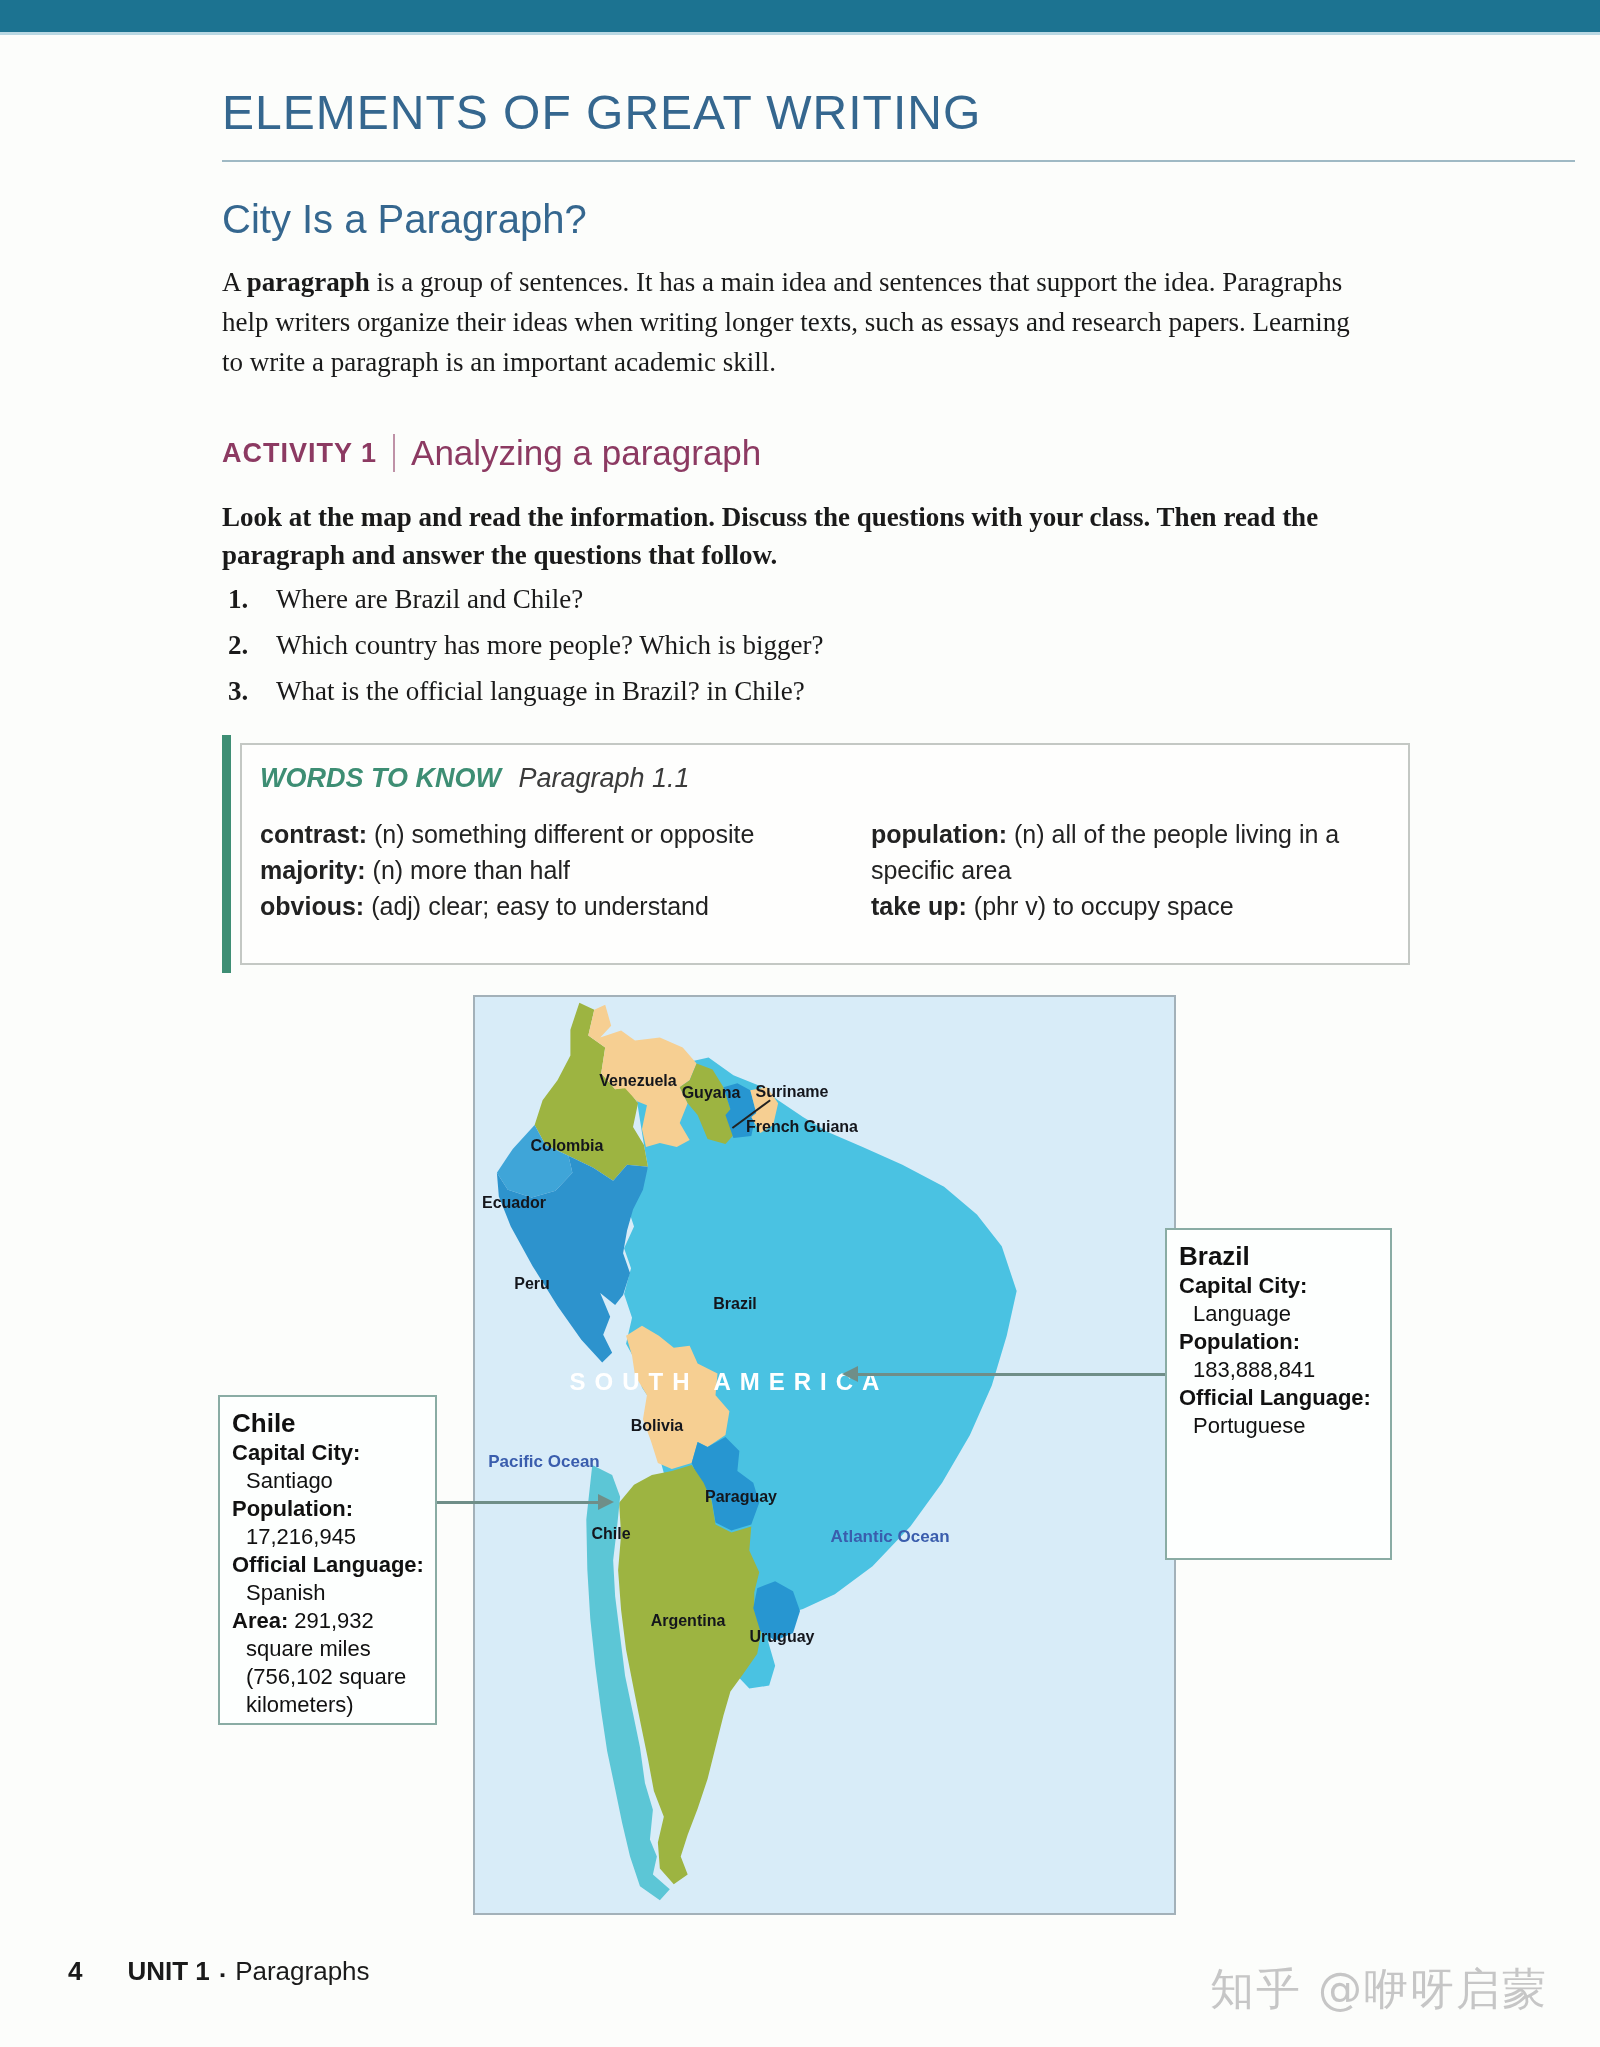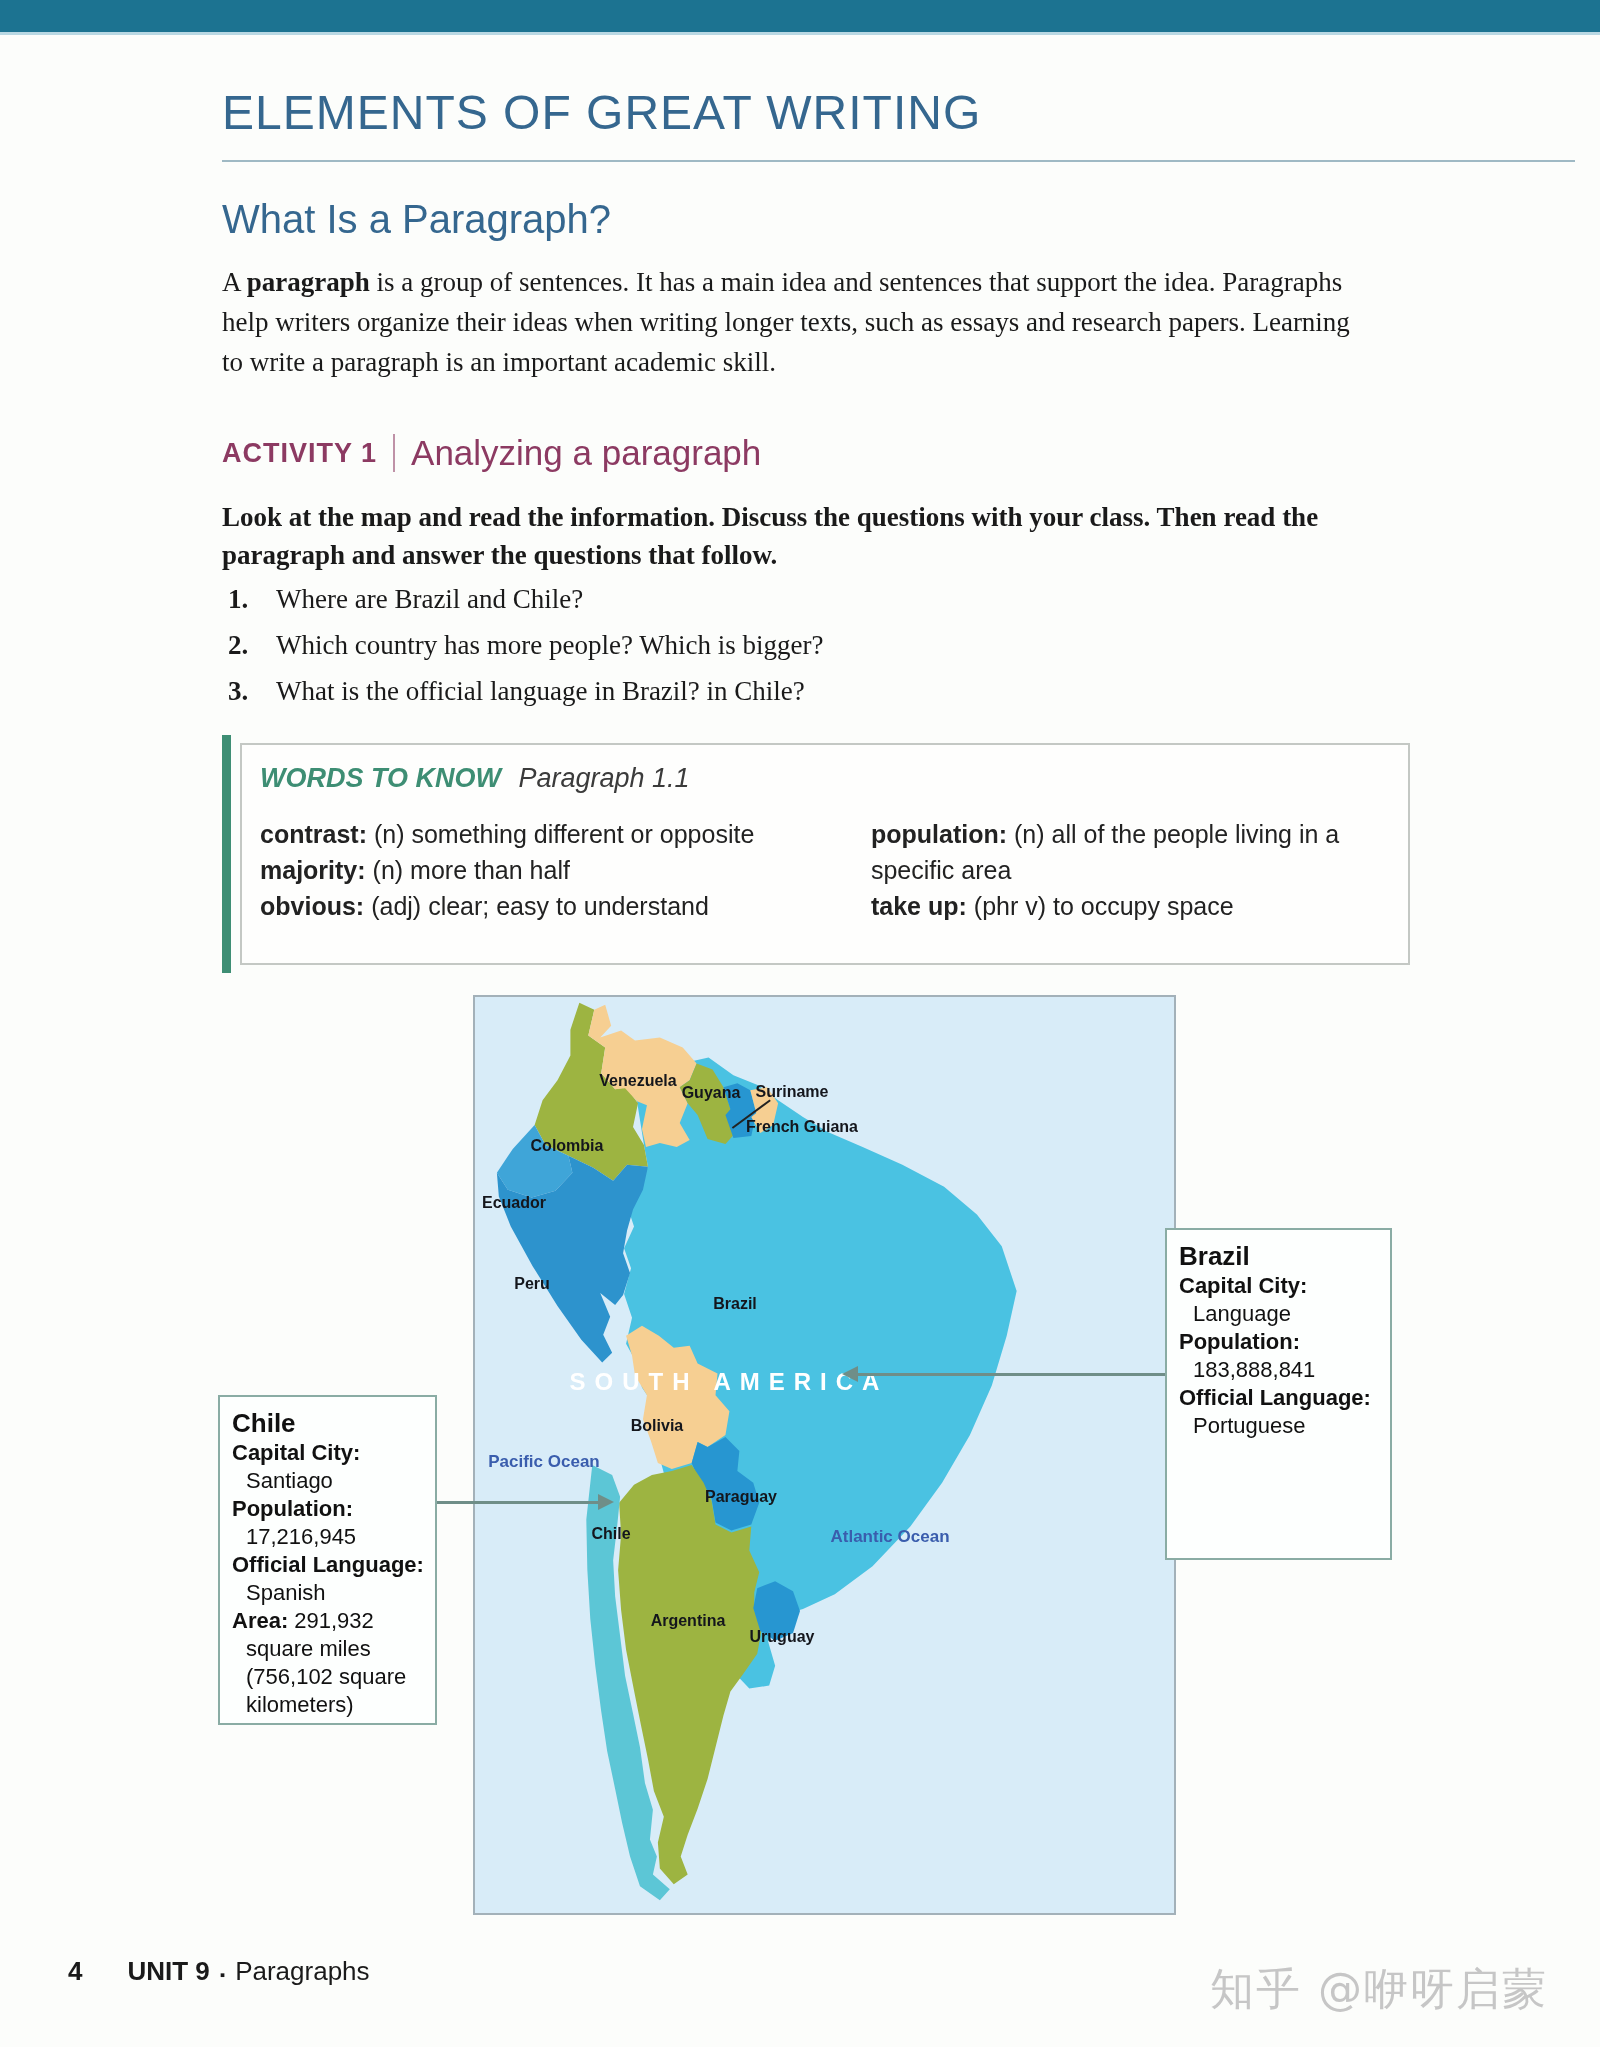--- a/index.html
+++ b/index.html
@@ -110,21 +110,21 @@
     font-family:"DejaVu Sans","Liberation Sans",sans-serif; }
 </style>
 </head>
 <body>
 
 <div class="abs topbar"></div>
 
 <h1 class="abs h1">ELEMENTS OF GREAT WRITING</h1>
 <div class="abs rule"></div>
 
-<h2 class="abs h2">What Is a Paragraph?</h2>
+<h2 class="abs h2">City Is a Paragraph?</h2>
 
 <p class="abs serif intro"><span>A </span><b>paragraph</b><span> is a group of sentences. It has a main idea and sentences that support the idea. Paragraphs help writers organize their ideas when writing longer texts, such as essays and research papers. Learning to write a paragraph is an important academic skill.</span></p>
 
 <div class="abs activity">
   <span class="lbl">ACTIVITY 1</span>
   <span class="sep"></span>
   <span class="ttl">Analyzing a paragraph</span>
 </div>
 
 <p class="abs serif instructions">Look at the map and read the information. Discuss the questions with your class. Then read the paragraph and answer the questions that follow.</p>
@@ -219,18 +219,18 @@
   <div class="f-value">Portuguese</div>
 </div>
 
 <div class="abs arrow-line chile-line"></div>
 <div class="abs arrow-head chile-head"></div>
 <div class="abs arrow-line brazil-line"></div>
 <div class="abs arrow-head brazil-head"></div>
 
 <div class="abs footer">
   <span class="pg">4</span>
-  <span class="unit">UNIT 9</span>
+  <span class="unit">UNIT 1</span>
   <span class="dot">▪</span>
   <span class="sec">Paragraphs</span>
 </div>
 
 <div class="abs watermark">知乎 @咿呀启蒙</div>
 
 </body></html>

